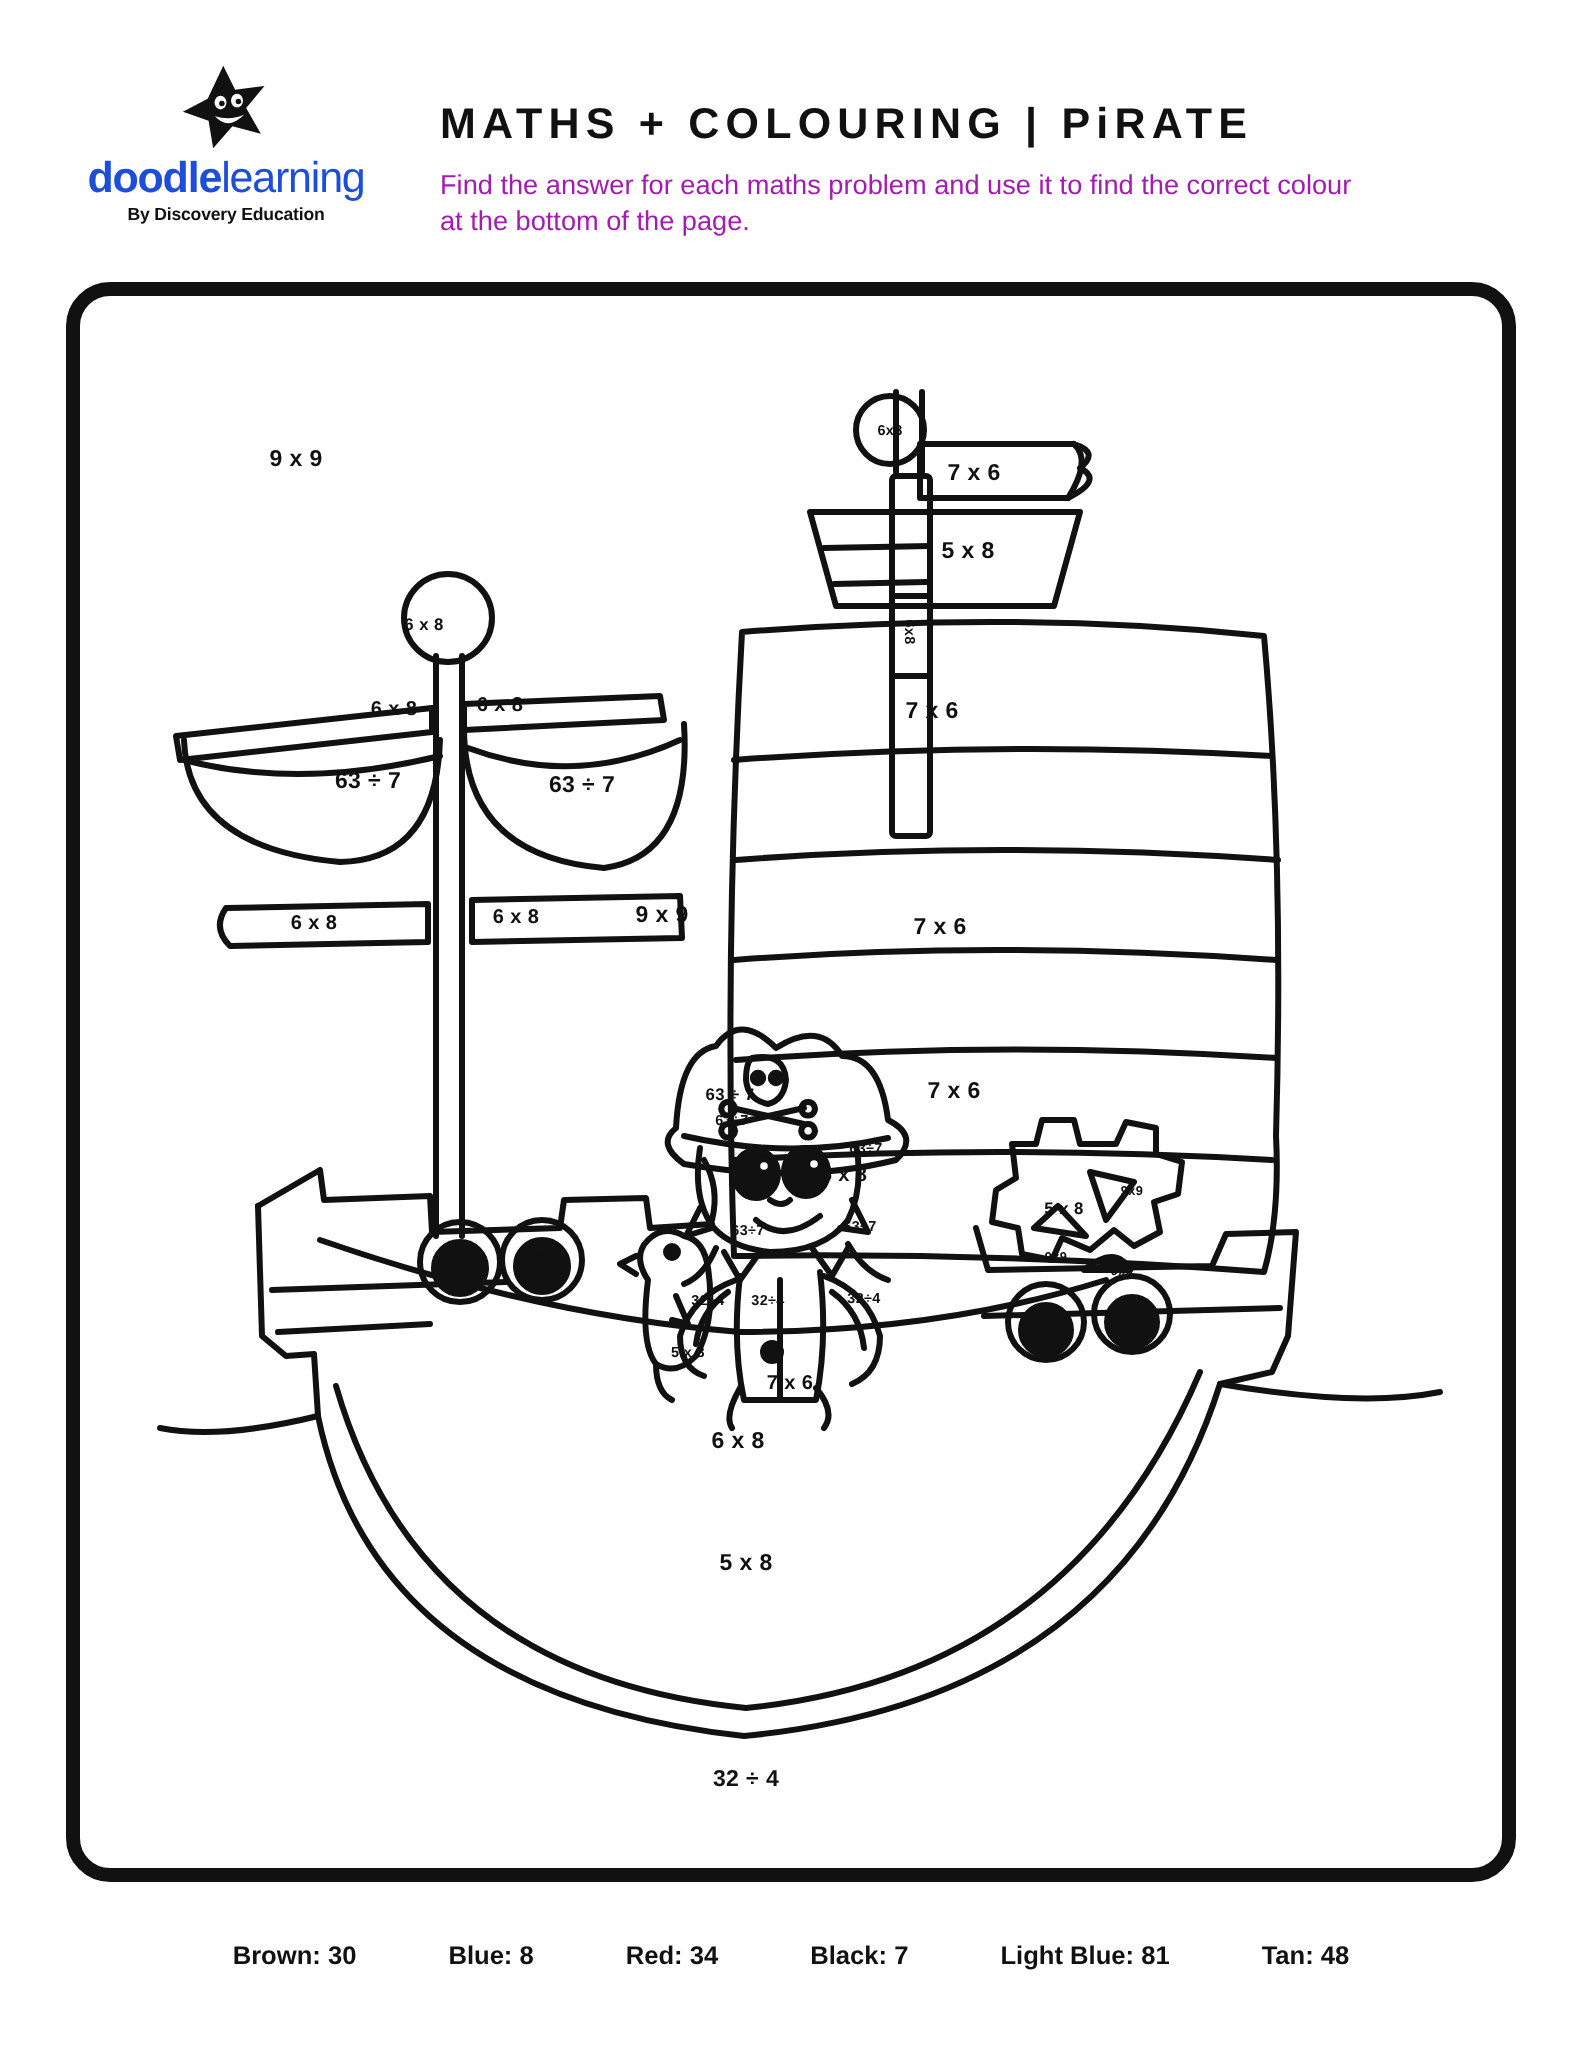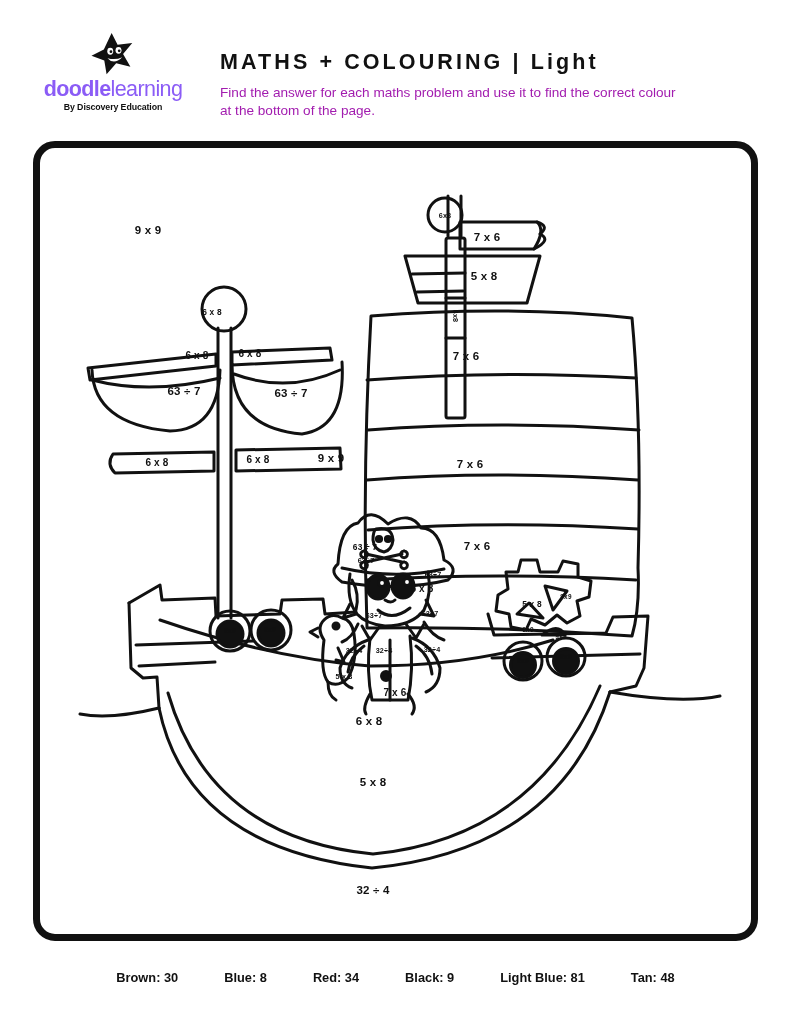--- a/index.html
+++ b/index.html
@@ -34,21 +34,21 @@
   #brand-star {
     display: block;
     margin: 0 auto 2px auto;
     width: 46px; height: 44px;
   }
   #brand-word {
     font-size: 21.5px;
     letter-spacing: -0.6px;
     line-height: 1.04;
     white-space: nowrap;
-    color: #8b5cf6;
+    color: #1d4ed8;
   }
   #brand-word .b-bold { font-weight: 700; }
   #brand-word .b-light { font-weight: 400; }
   #brand-sub {
     margin-top: 2px;
     font-size: 8.8px;
     font-weight: 700;
     letter-spacing: -0.1px;
     color: #111;
     white-space: nowrap;
@@ -139,21 +139,21 @@
         <ellipse cx="44" cy="42" rx="6.5" ry="7.5" fill="#fff"></ellipse>
         <ellipse cx="62" cy="40" rx="6.5" ry="7.5" fill="#fff"></ellipse>
         <circle cx="45.5" cy="43" r="3" fill="#111"></circle>
         <circle cx="63.5" cy="41" r="3" fill="#111"></circle>
         <path d="M38 57 Q52 73 70 55 Q55 62 38 57 Z" fill="#fff"></path>
       </svg>
       <div id="brand-word"><span class="b-bold">doodle</span><span class="b-light">learning</span></div>
       <div id="brand-sub">By Discovery Education</div>
     </div>
 
-    <div id="title">MATHS + COLOURING  |  Light</div>
+    <div id="title">MATHS + COLOURING  |  PiRATE</div>
     <div id="subtitle">Find the answer for each maths problem and use it to find the correct colour at the bottom of the page.</div>
   </div>
 
   <div id="frame">
     <div id="canvas">
       <svg viewBox="0 0 711 786" xmlns="http://www.w3.org/2000/svg" fill="none" stroke="#111111" stroke-width="3" stroke-linecap="round" stroke-linejoin="round">
 
         <g>
           <rect x="406" y="90" width="19" height="180" rx="2"></rect>
           <line x1="406" y1="150" x2="425" y2="150"></line>
@@ -342,18 +342,18 @@
           <div class="lbl sz-lg" style="left: 333px; top: 634px;">5 x 8</div>
           <div class="lbl sz-lg" style="left: 333px; top: 742px;">32 ÷ 4</div>
         </div>
     </div>
   </div>
 
   <div id="legend">
       <div class="legend-item">Brown: 30</div>
       <div class="legend-item">Blue: 8</div>
       <div class="legend-item">Red: 34</div>
-      <div class="legend-item">Black: 9</div>
+      <div class="legend-item">Black: 7</div>
       <div class="legend-item">Light Blue: 81</div>
       <div class="legend-item">Tan: 48</div>
     </div>
 
 </div>
 
 </body></html>

